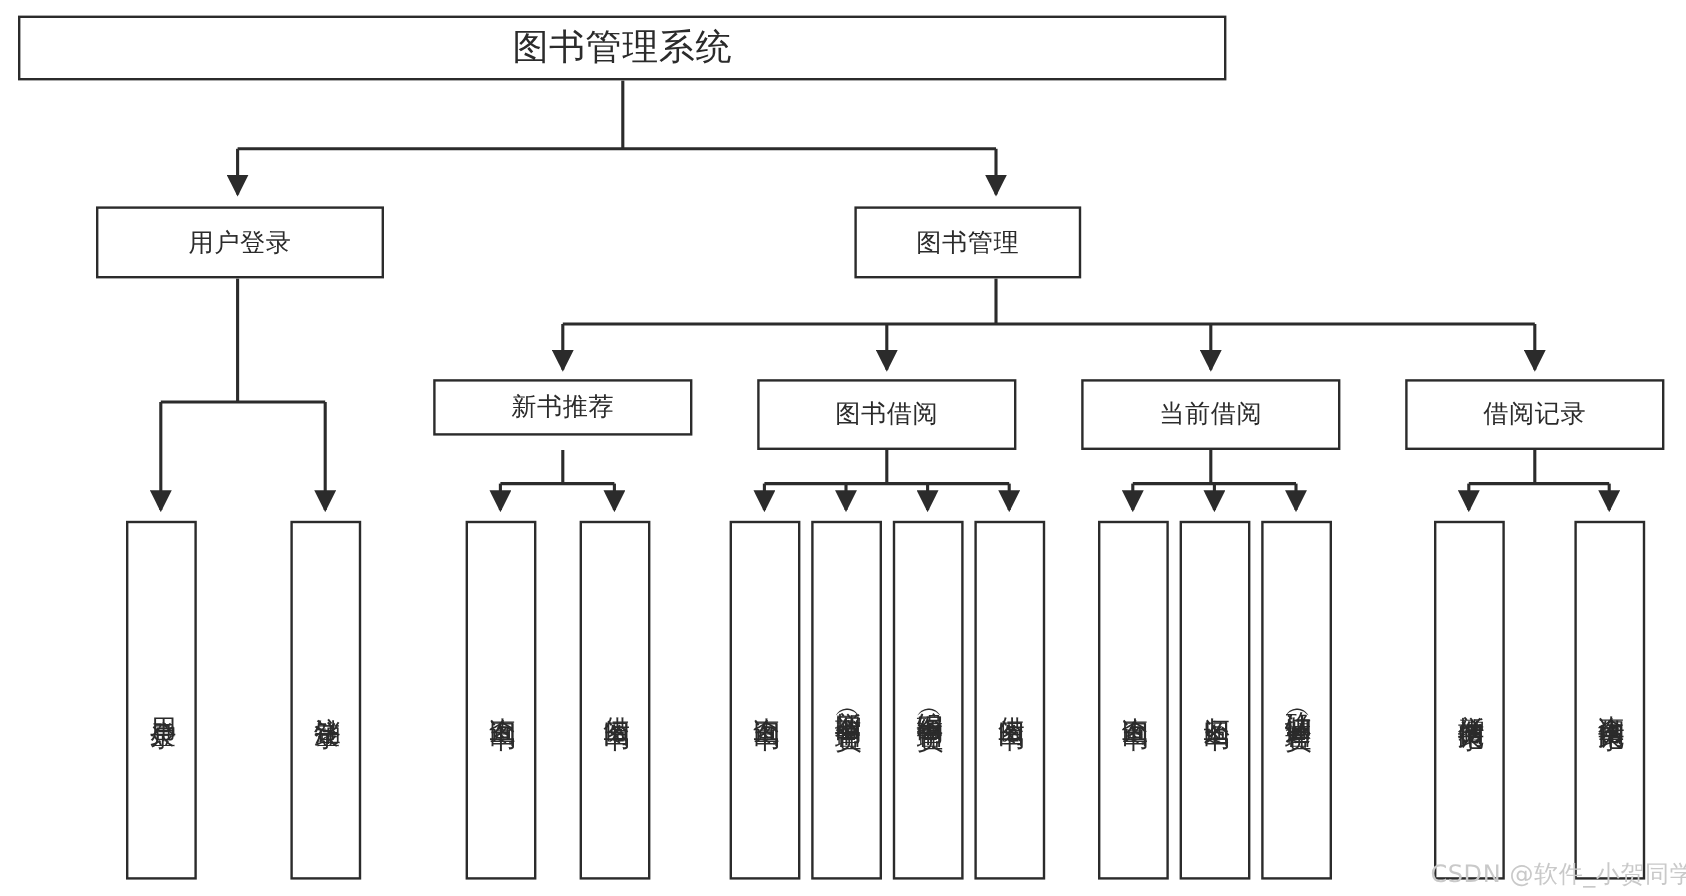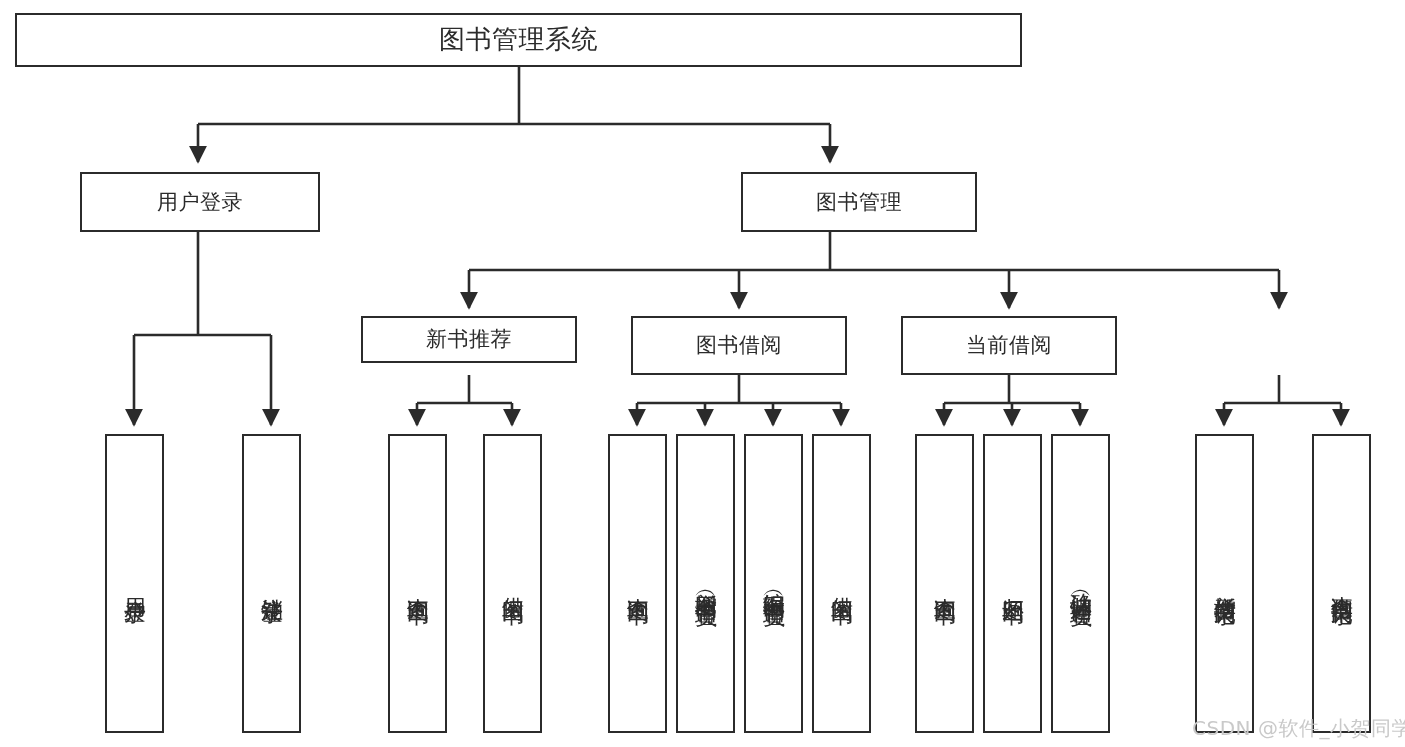--- a/index.html
+++ b/index.html
@@ -42,21 +42,21 @@
     justify-content: center;
     color: #2b2b2b;
   }
   .node .label {
     font-size: 21px;
     line-height: 1.15;
     letter-spacing: 0.5px;
     white-space: nowrap;
     color: #2b2b2b;
   }
-  .node.root .label { font-size: 26px; text-align: right; }
+  .node.root .label { font-size: 30px; text-align: right; }
   .node.branch .label { font-size: 21px; }
   .node.leaf {
     align-items: center;
     justify-content: center;
   }
   .node.leaf .label {
     writing-mode: vertical-rl;
     text-orientation: upright;
     font-size: 22px;
     line-height: 1.22;
@@ -130,33 +130,36 @@
 
   <div class="node-layer">
 
     <div class="node root" style="left:15px; top:13px; width:1007px; height:54px;">
       <span class="label">图书管理系统</span>
     </div>
 
     <div class="node branch" style="left:80px; top:172px; width:240px; height:60px;">
       <span class="label">用户登录</span>
     </div>
-    <div class="node branch" style="left:741px; top:172px; width:236px; height:60px;">
+    <div class="node branch" style="left:712px; top:172px; width:189px; height:60px;">
       <span class="label">图书管理</span>
     </div>
 
     <div class="node branch" style="left:361px; top:316px; width:216px; height:47px;">
       <span class="label">新书推荐</span>
     </div>
     <div class="node branch" style="left:631px; top:316px; width:216px; height:59px;">
       <span class="label">图书借阅</span>
     </div>
     <div class="node branch" style="left:901px; top:316px; width:216px; height:59px;">
       <span class="label">当前借阅</span>
     </div>
+    <div class="node branch" style="left:1171px; top:316px; width:216px; height:59px;">
+      <span class="label">借阅记录</span>
+    </div>
 
     <div class="node leaf" style="left:105px; top:434px; width:59px; height:299px;">
       <span class="label">用户登录</span>
     </div>
     <div class="node leaf" style="left:242px; top:434px; width:59px; height:299px;">
       <span class="label">注销登录</span>
     </div>
 
     <div class="node leaf" style="left:388px; top:434px; width:59px; height:299px;">
       <span class="label">查询图书</span>

